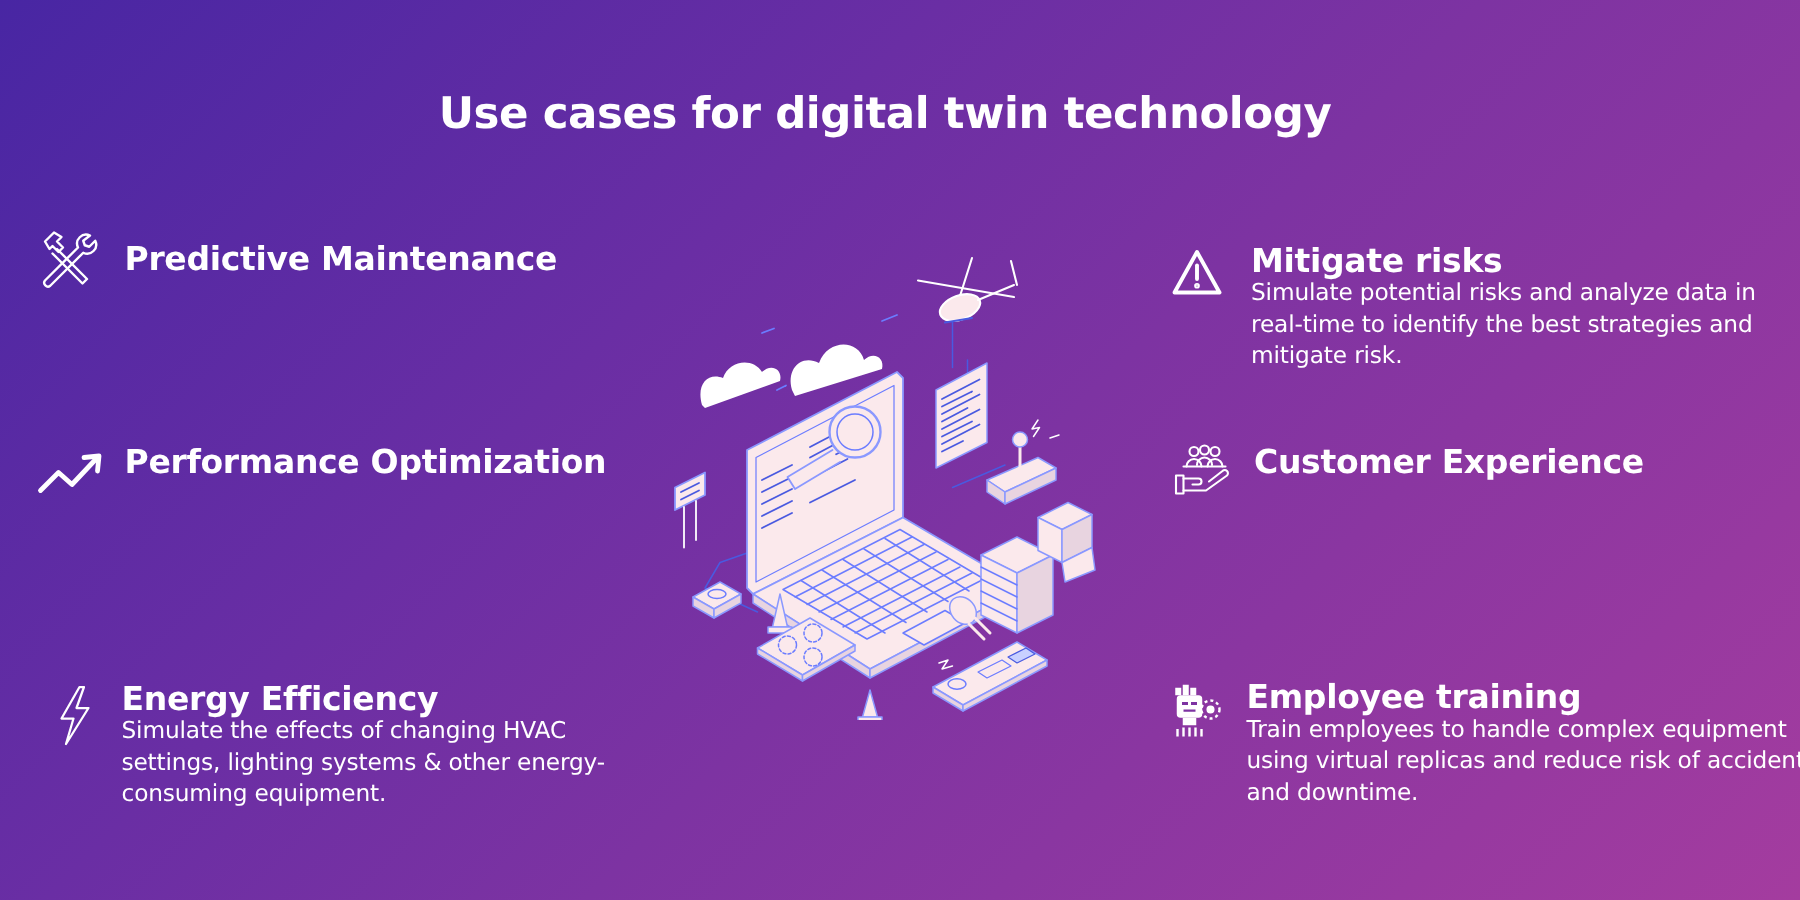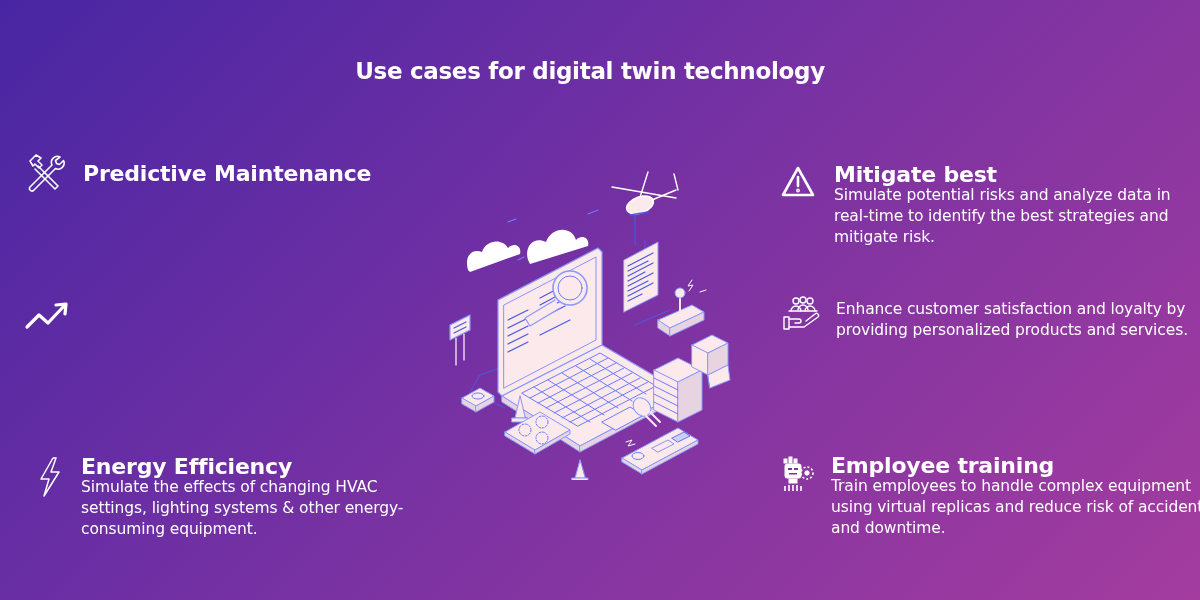--- a/index.html
+++ b/index.html
@@ -5,21 +5,21 @@
   * { margin: 0; padding: 0; box-sizing: border-box; }
   html, body { width: 1200px; height: 600px; overflow: hidden; }
   body {
     font-family: "DejaVu Sans", "Liberation Sans", sans-serif;
     color: #ffffff;
     position: relative;
     background: linear-gradient(135deg, #4826a3 0%, #6a2ea4 35%, #7d33a2 55%, #a43c9f 100%);
   }
   .title {
     position: absolute; left: 0; top: 58px; width: 1180px;
-    text-align: center; font-size: 23px; font-weight: bold; letter-spacing: -0.3px;
+    text-align: center; font-size: 29px; font-weight: bold; letter-spacing: -0.3px;
   }
   .item { position: absolute; }
   .item .icon { position: absolute; width: 44px; height: 44px; }
   .item .icon svg { width: 100%; height: 100%; }
   .item .text { position: absolute; }
   .item h3 { font-size: 22px; font-weight: bold; line-height: 20px; letter-spacing: -0.2px; }
   .item p { font-size: 15.5px; line-height: 21px; font-weight: normal; letter-spacing: -0.1px; }
 
   #it-pm { left: 24px; top: 152px; }
   #it-pm .icon { left: 0; top: 0; width: 42px; height: 42px; }
@@ -67,20 +67,21 @@
 </div>
 
 <div class="item" id="it-po">
   <div class="icon">
     <svg viewBox="0 0 48 40" fill="none" stroke="#fff" stroke-width="3.2" stroke-linejoin="round" stroke-linecap="round">
       <path d="M3 29 L15 17 L24 25 L40 8"></path>
       <path d="M32 7 L42 6 L41 16"></path>
     </svg>
   </div>
   <div class="text">
+    <h3>Performance Optimization</h3>
   </div>
 </div>
 
 <div class="item" id="it-ee">
   <div class="icon">
     <svg viewBox="0 0 34 44" fill="none" stroke="#fff" stroke-width="1.5" stroke-linejoin="round">
       <path d="M19 3 L7 24 L15 24 L10 41 L25 17 L17 17 L22 3 Z"></path>
     </svg>
   </div>
   <div class="text">
@@ -91,41 +92,41 @@
 
 <div class="item" id="it-mr">
   <div class="icon">
     <svg viewBox="0 0 36 34" fill="none" stroke="#fff" stroke-width="2.6" stroke-linejoin="round" stroke-linecap="round">
       <path d="M18 3 L33 30 L3 30 Z"></path>
       <path d="M18 12 L18 21"></path>
       <circle cx="18" cy="25.5" r="0.6" fill="#fff"></circle>
     </svg>
   </div>
   <div class="text">
-    <h3>Mitigate best</h3>
+    <h3>Mitigate risks</h3>
     <p>Simulate potential risks and analyze data in real-time to identify the best strategies and mitigate risk.</p>
   </div>
 </div>
 
 <div class="item" id="it-ce">
   <div class="icon">
     <svg viewBox="0 0 40 40" fill="none" stroke="#fff" stroke-width="1.4" stroke-linejoin="round" stroke-linecap="round">
       <circle cx="14" cy="6" r="3"></circle>
       <circle cx="21" cy="5" r="3"></circle>
       <circle cx="28" cy="6" r="3"></circle>
       <path d="M9 16 a5 5 0 0 1 10 0"></path>
       <path d="M16 15 a5 5 0 0 1 10 0"></path>
       <path d="M23 16 a5 5 0 0 1 10 0"></path>
       <path d="M7 16 L35 16"></path>
       <rect x="2" y="22" width="5" height="12"></rect>
       <path d="M7 24 L17 24 a2 2 0 0 1 0 4 L13 28 M7 32 L22 32 L36 22 a2 2 0 0 0 -3 -3 L24 26"></path>
     </svg>
   </div>
   <div class="text">
-    <p>Enhance customer satisfaction and loyalty by providing personalized products and services.</p>
+    <h3>Customer Experience</h3>
   </div>
 </div>
 
 <div class="item" id="it-et">
   <div class="icon">
     <svg viewBox="0 0 36 40" fill="#fff" stroke="#fff" stroke-width="1">
       <rect x="4" y="4" width="3" height="4"></rect>
       <rect x="9" y="2" width="3" height="6"></rect>
       <rect x="14" y="4" width="3" height="4"></rect>
       <rect x="5" y="9" width="16" height="14" rx="2"></rect>

